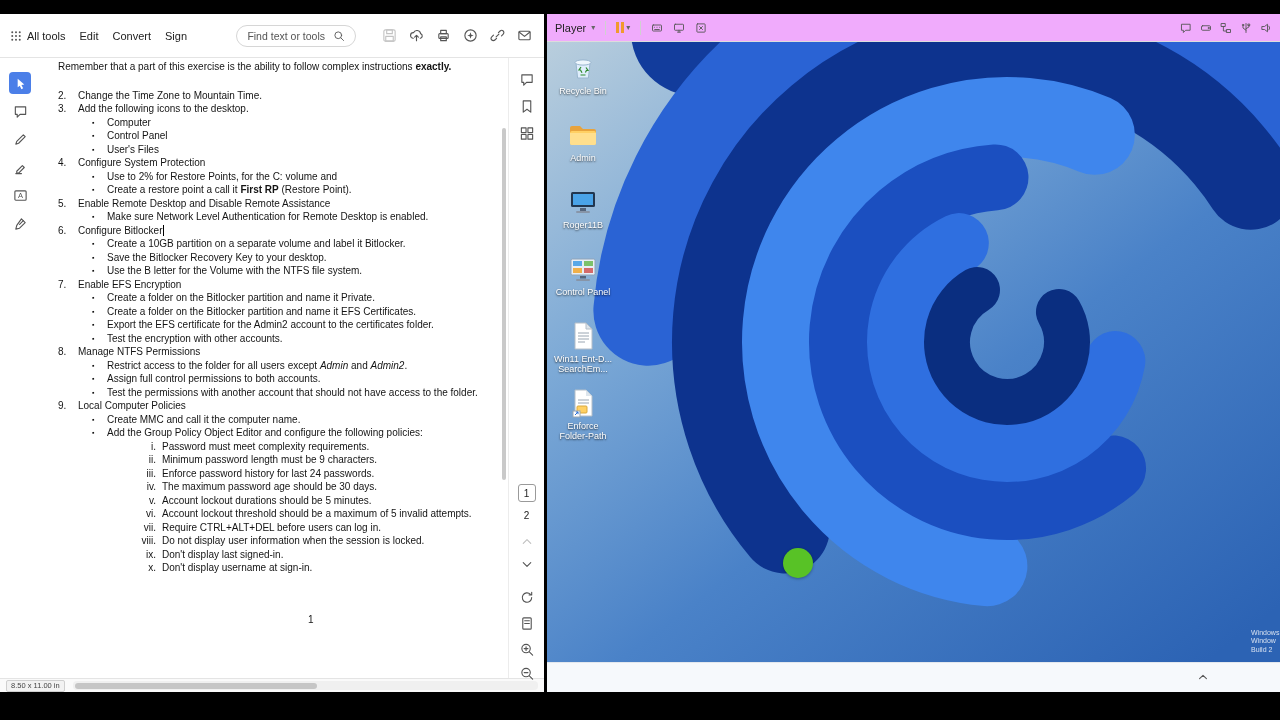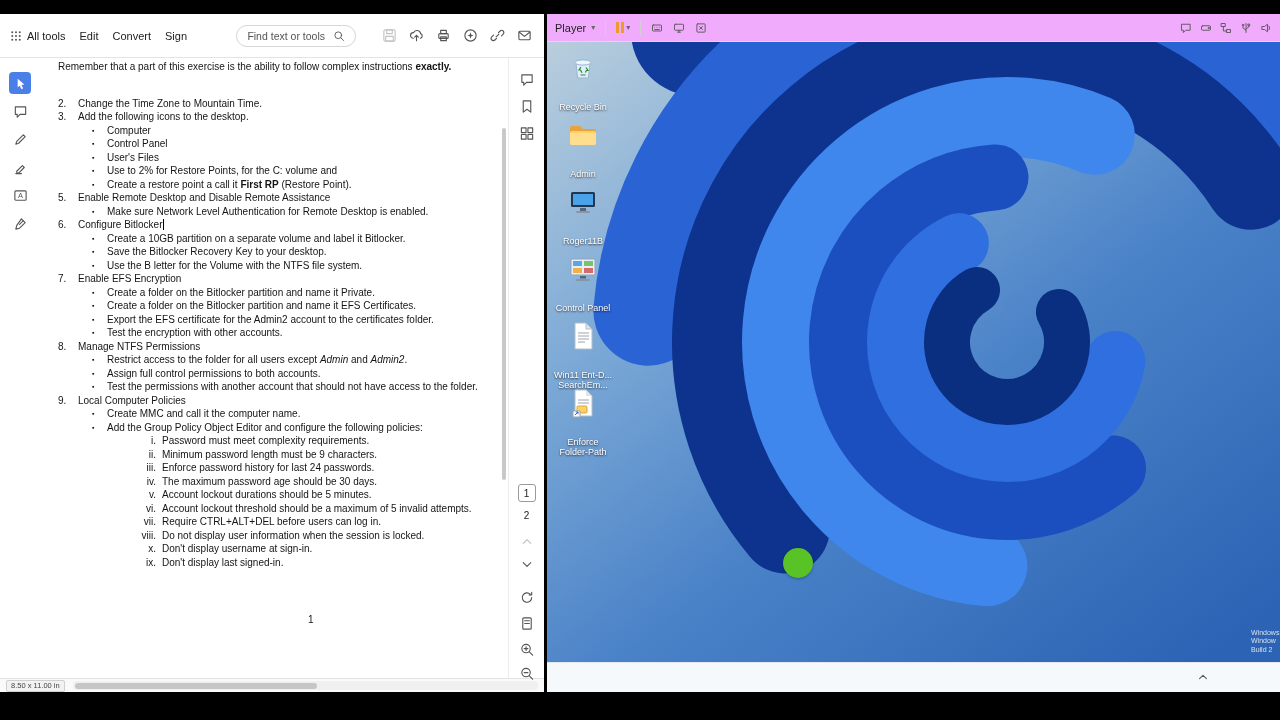--- a/index.html
+++ b/index.html
@@ -17,21 +17,21 @@
   .icf{fill:#555;stroke:none}
   .disabled{opacity:.35}
 
   .pdf-body{flex:1;display:flex;min-height:0;position:relative}
   .left-rail{width:40px;display:flex;flex-direction:column;align-items:center;padding-top:14px;gap:6px;background:#fff}
   .railbtn{width:22px;height:22px;border-radius:4px;display:flex;align-items:center;justify-content:center;background:none;border:none}
   .railbtn.sel{background:#4b7fe8}
 
   .doc-area{flex:1;position:relative;background:#fff;overflow:hidden}
   .doc-text{position:absolute;top:2px;left:0;right:10px;font-size:10px;line-height:13.5px;color:#141414;white-space:nowrap}
-  .intro{padding-left:18px;margin-bottom:23px}
+  .intro{padding-left:18px;margin-bottom:15px}
   .li1{padding-left:18px}
   .num{display:inline-block;width:20px}
   .li2{padding-left:52px}
   .mark{display:inline-block;width:15px;font-size:7px;vertical-align:1px}
   .li3{padding-left:92px}
   .rn{display:inline-block;width:30px;text-align:right;padding-right:6px}
   .b{font-weight:bold}.i{font-style:italic}
   .caret{display:inline-block;width:1px;height:11px;background:#000;vertical-align:-2px;margin-left:1px}
   .pg-footer{position:absolute;left:268px;top:556px;font-size:10px;color:#141414}
   .v-scroll{position:absolute;right:2px;top:70px;width:4px;height:352px;background:#c9c9c9;border-radius:2px}
@@ -52,21 +52,21 @@
   .vdiv{width:1px;height:14px;background:#d0d0d0}
   .pausebars{display:flex;gap:2px;align-items:center;background:none;border:none}
   .pausebars i{width:3px;height:11px;background:#f09a2e;display:inline-block}
   .carethin{font-size:8px;color:#666}
   .vm-right{margin-left:auto;display:flex;gap:8px;align-items:center}
   .vmbtn{background:none;border:none;display:flex;align-items:center}
 
   .vm-screen{position:relative;flex:1;overflow:hidden}
   .wall{position:absolute;inset:0;width:100%;height:100%}
   .desk-icons{position:absolute;left:4px;top:10px;display:flex;flex-direction:column;gap:10px}
-  .dicon{width:64px;height:57px;display:flex;flex-direction:column;align-items:center;gap:18px;background:none;border:none}
+  .dicon{width:64px;height:57px;display:flex;flex-direction:column;align-items:center;gap:2px;background:none;border:none}
   .dglyph{width:32px;height:32px}
   .dglyph svg{width:100%;height:100%}
   .dlabel{font-size:9px;line-height:10px;color:#fff;text-align:center;text-shadow:0 1px 2px rgba(0,0,0,.75);max-width:62px;white-space:pre-line;font-family:inherit}
   .click-dot{position:absolute;left:236px;top:506px;width:30px;height:30px;border-radius:50%;box-shadow:0 1px 3px rgba(0,0,0,.3)}
   .watermark{position:absolute;left:704px;bottom:8px;width:60px;overflow:hidden;font-size:7px;line-height:8.5px;color:rgba(255,255,255,.8);white-space:nowrap;text-align:left}
 
   .vm-taskbar{height:30px;background:#f6f9fc;border-top:1px solid #e3e8ee;position:relative}
   .tb-chevron{position:absolute;left:650px;top:8px;background:none;border:none}
 </style>
 </head>
@@ -187,20 +187,21 @@
       </div>
 
       <div class="doc-area">
         <div class="doc-text">
             <div class="intro"><span>Remember that a part of this exercise is the ability to follow complex instructions </span><span class="b">exactly.</span></div>
             <div class="li1"><span class="num">2.</span><span><span>Change the Time Zone to Mountain Time.</span></span></div>
             <div class="li1"><span class="num">3.</span><span><span>Add the following icons to the desktop.</span></span></div>
             <div class="li2"><span class="mark">▪</span><span><span>Computer</span></span></div>
             <div class="li2"><span class="mark">▪</span><span><span>Control Panel</span></span></div>
             <div class="li2"><span class="mark">▪</span><span><span>User's Files</span></span></div>
+            <div class="li1"><span class="num">4.</span><span><span>Configure System Protection</span></span></div>
             <div class="li2"><span class="mark">▪</span><span><span>Use to 2% for Restore Points, for the C: volume and</span></span></div>
             <div class="li2"><span class="mark">▪</span><span><span>Create a restore point a call it </span><span class="b">First RP</span><span> (Restore Point).</span></span></div>
             <div class="li1"><span class="num">5.</span><span><span>Enable Remote Desktop and Disable Remote Assistance</span></span></div>
             <div class="li2"><span class="mark">▪</span><span><span>Make sure Network Level Authentication for Remote Desktop is enabled.</span></span></div>
             <div class="li1"><span class="num">6.</span><span><span>Configure Bitlocker</span></span><span class="caret"></span></div>
             <div class="li2"><span class="mark">▪</span><span><span>Create a 10GB partition on a separate volume and label it Bitlocker.</span></span></div>
             <div class="li2"><span class="mark">▪</span><span><span>Save the Bitlocker Recovery Key to your desktop.</span></span></div>
             <div class="li2"><span class="mark">▪</span><span><span>Use the B letter for the Volume with the NTFS file system.</span></span></div>
             <div class="li1"><span class="num">7.</span><span><span>Enable EFS Encryption</span></span></div>
             <div class="li2"><span class="mark">▪</span><span><span>Create a folder on the Bitlocker partition and name it Private.</span></span></div>
@@ -215,22 +216,22 @@
             <div class="li2"><span class="mark">▪</span><span><span>Create MMC and call it the computer name.</span></span></div>
             <div class="li2"><span class="mark">▪</span><span><span>Add the Group Policy Object Editor and configure the following policies:</span></span></div>
             <div class="li3"><span class="rn">i.</span><span>Password must meet complexity requirements.</span></div>
             <div class="li3"><span class="rn">ii.</span><span>Minimum password length must be 9 characters.</span></div>
             <div class="li3"><span class="rn">iii.</span><span>Enforce password history for last 24 passwords.</span></div>
             <div class="li3"><span class="rn">iv.</span><span>The maximum password age should be 30 days.</span></div>
             <div class="li3"><span class="rn">v.</span><span>Account lockout durations should be 5 minutes.</span></div>
             <div class="li3"><span class="rn">vi.</span><span>Account lockout threshold should be a maximum of 5 invalid attempts.</span></div>
             <div class="li3"><span class="rn">vii.</span><span>Require CTRL+ALT+DEL before users can log in.</span></div>
             <div class="li3"><span class="rn">viii.</span><span>Do not display user information when the session is locked.</span></div>
+            <div class="li3"><span class="rn">ix.</span><span>Don't display last signed-in.</span></div>
             <div class="li3"><span class="rn">x.</span><span>Don't display username at sign-in.</span></div>
-            <div class="li3"><span class="rn">ix.</span><span>Don't display last signed-in.</span></div>
           </div>
         <span class="pg-footer">1</span>
         <div class="v-scroll"></div>
       </div>
 
       <div class="right-rail">
         <button class="rr" style="top:14px">
           <svg class="ic" viewBox="0 0 16 16">
               <path d="M2.5 3h11v8h-6l-3 3v-3h-2z"></path>
             </svg>

